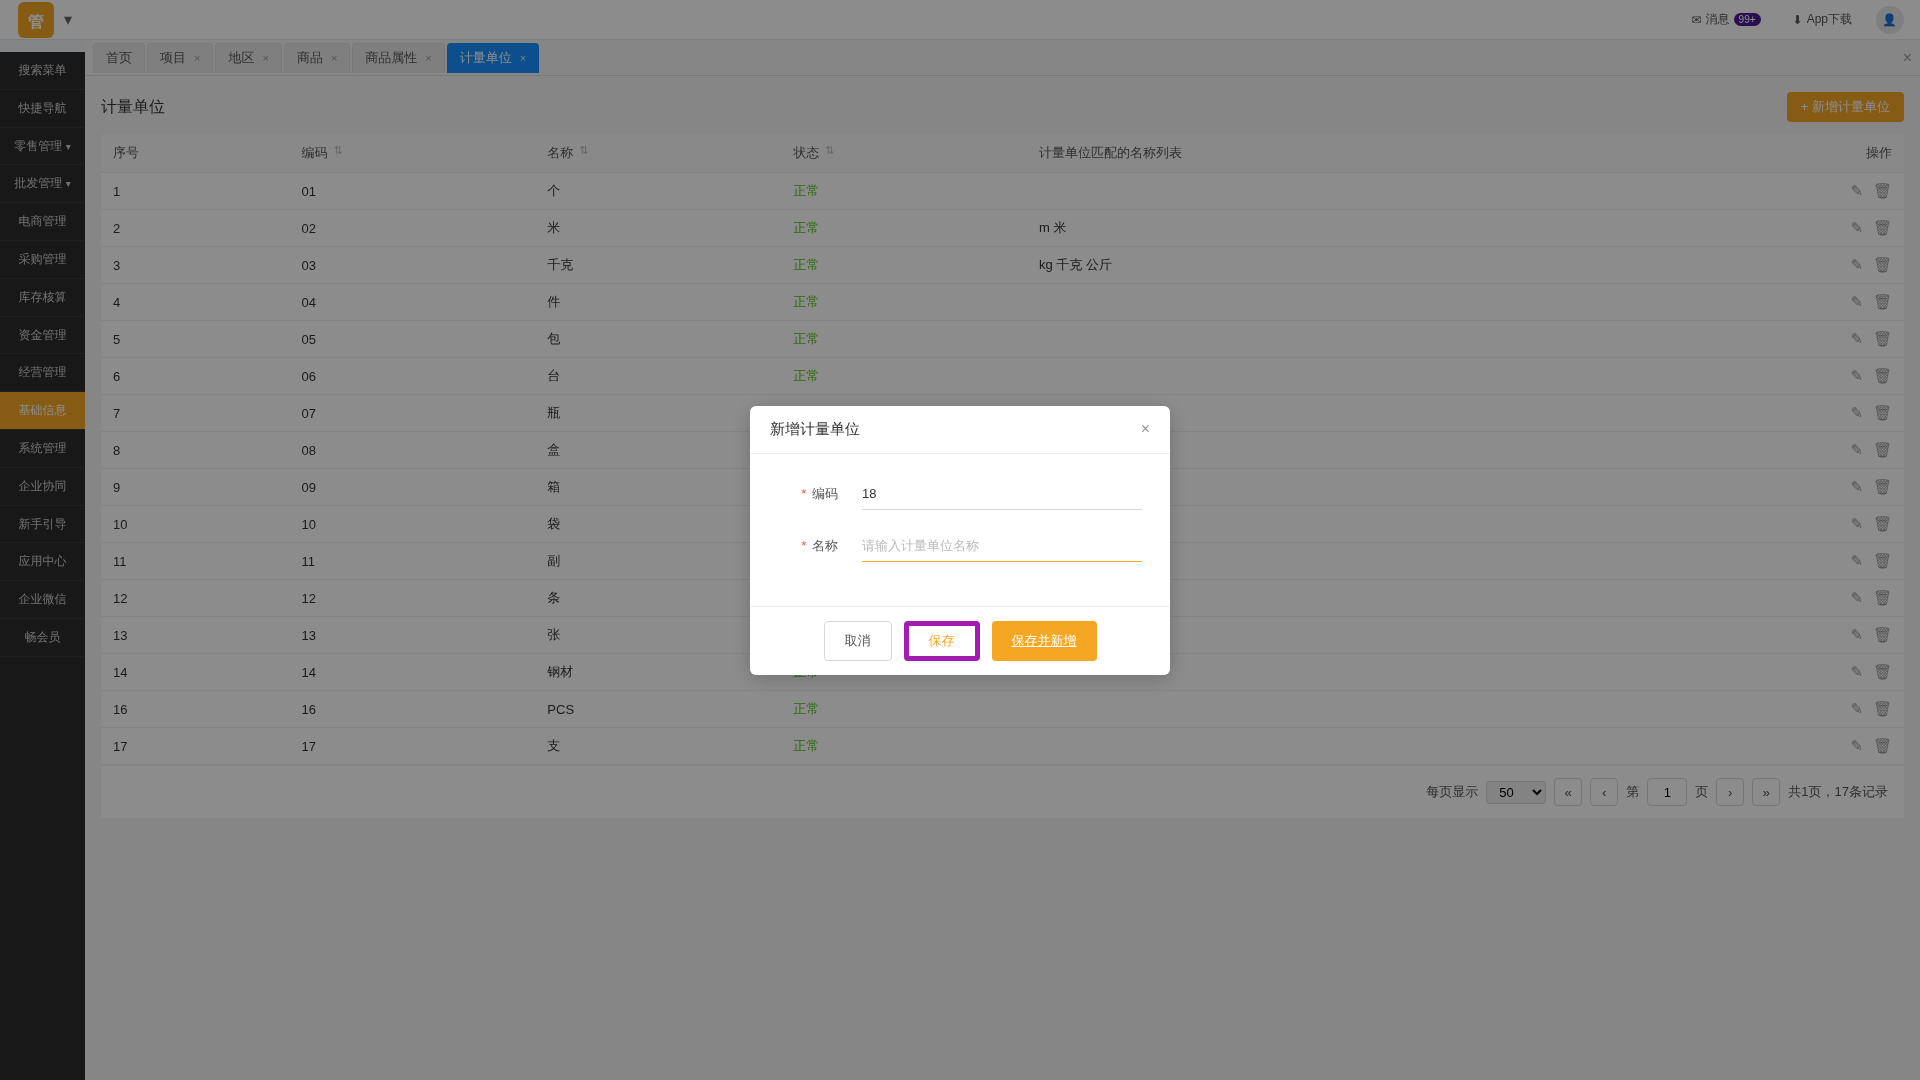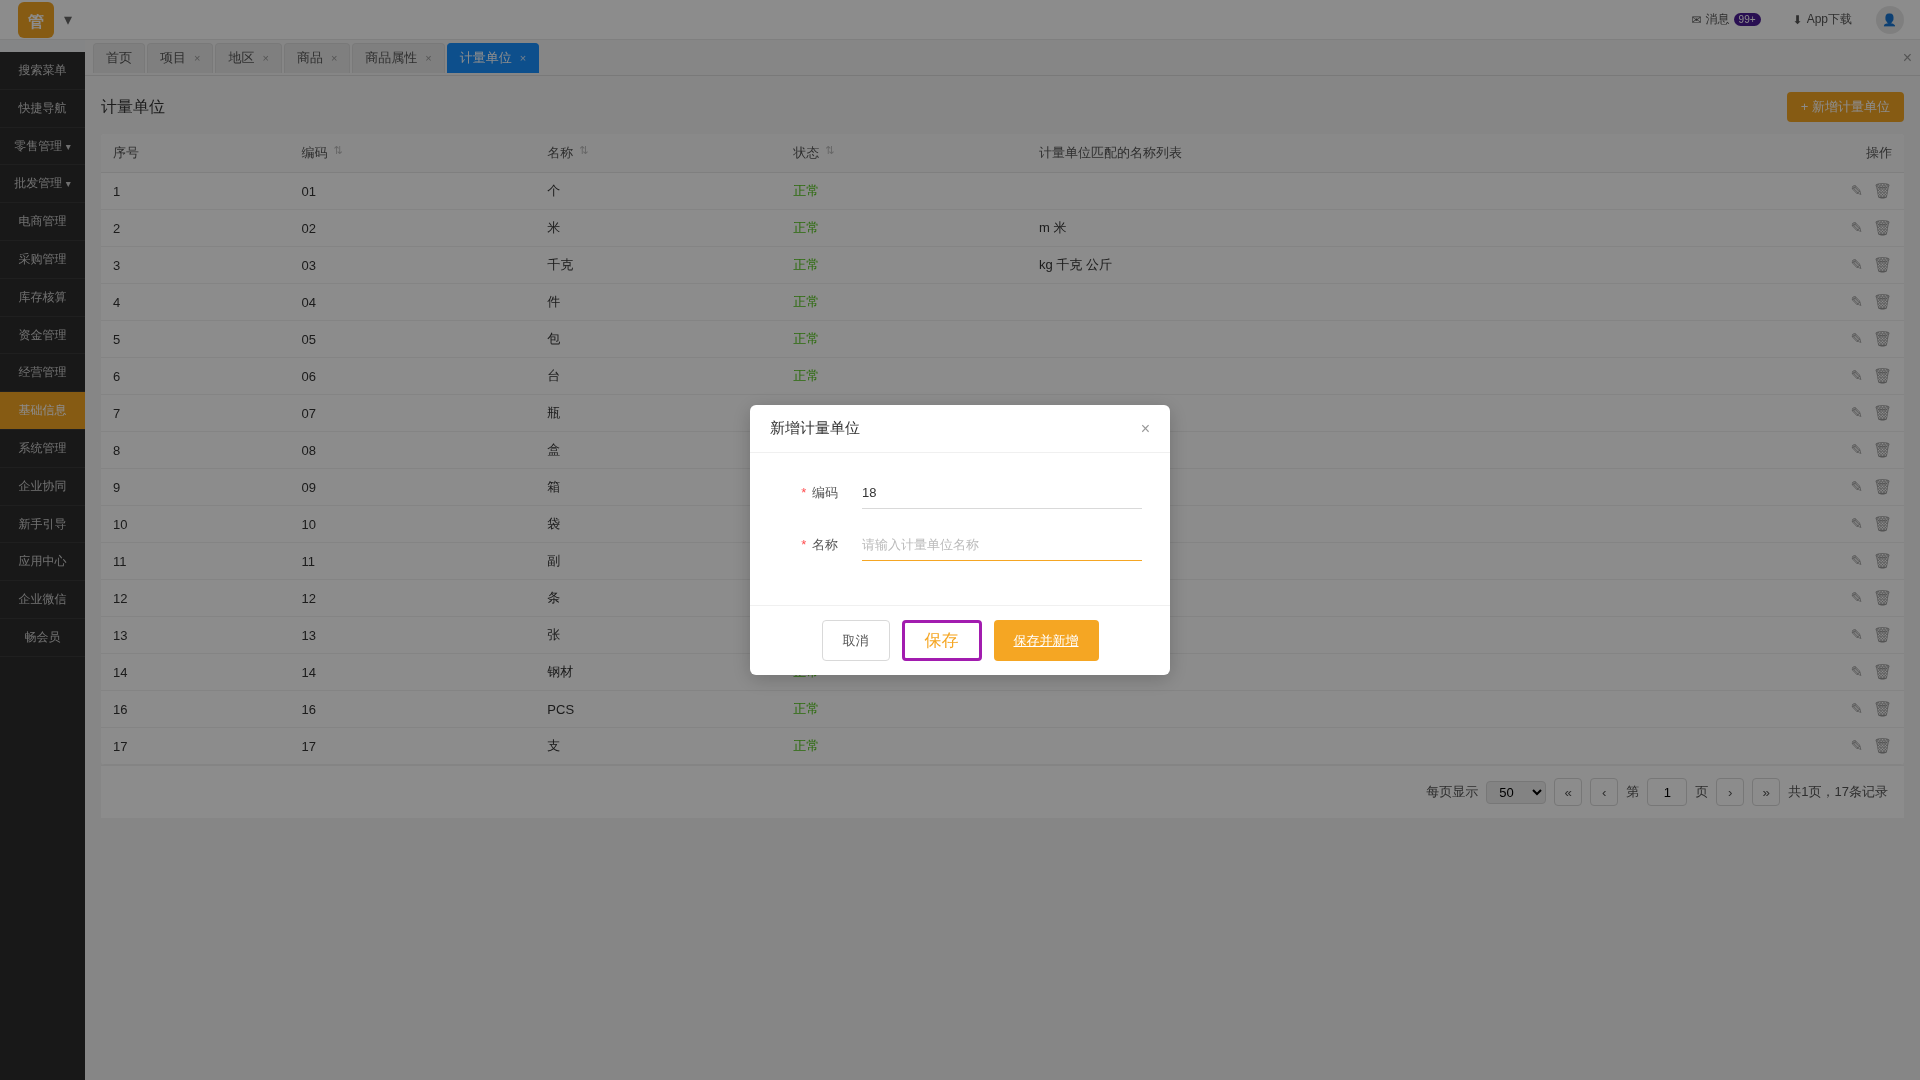--- a/index.html
+++ b/index.html
@@ -335,25 +335,25 @@
       padding: 6px 20px;
       border: 1px solid #d9d9d9;
       background: #fff;
       border-radius: 4px;
       cursor: pointer;
       font-size: 13px;
       color: #555;
     }
     .btn-save {
       padding: 6px 20px;
-      border: 3px solid #a21caf;
+      border: 5px solid #a21caf;
       background: #fff;
       border-radius: 4px;
       cursor: pointer;
-      font-size: 17px;
+      font-size: 13px;
       color: #f5a623;
     }
     .btn-save-add {
       padding: 6px 20px;
       border: none;
       background: #f5a623;
       border-radius: 4px;
       cursor: pointer;
       font-size: 13px;
       color: #fff;

